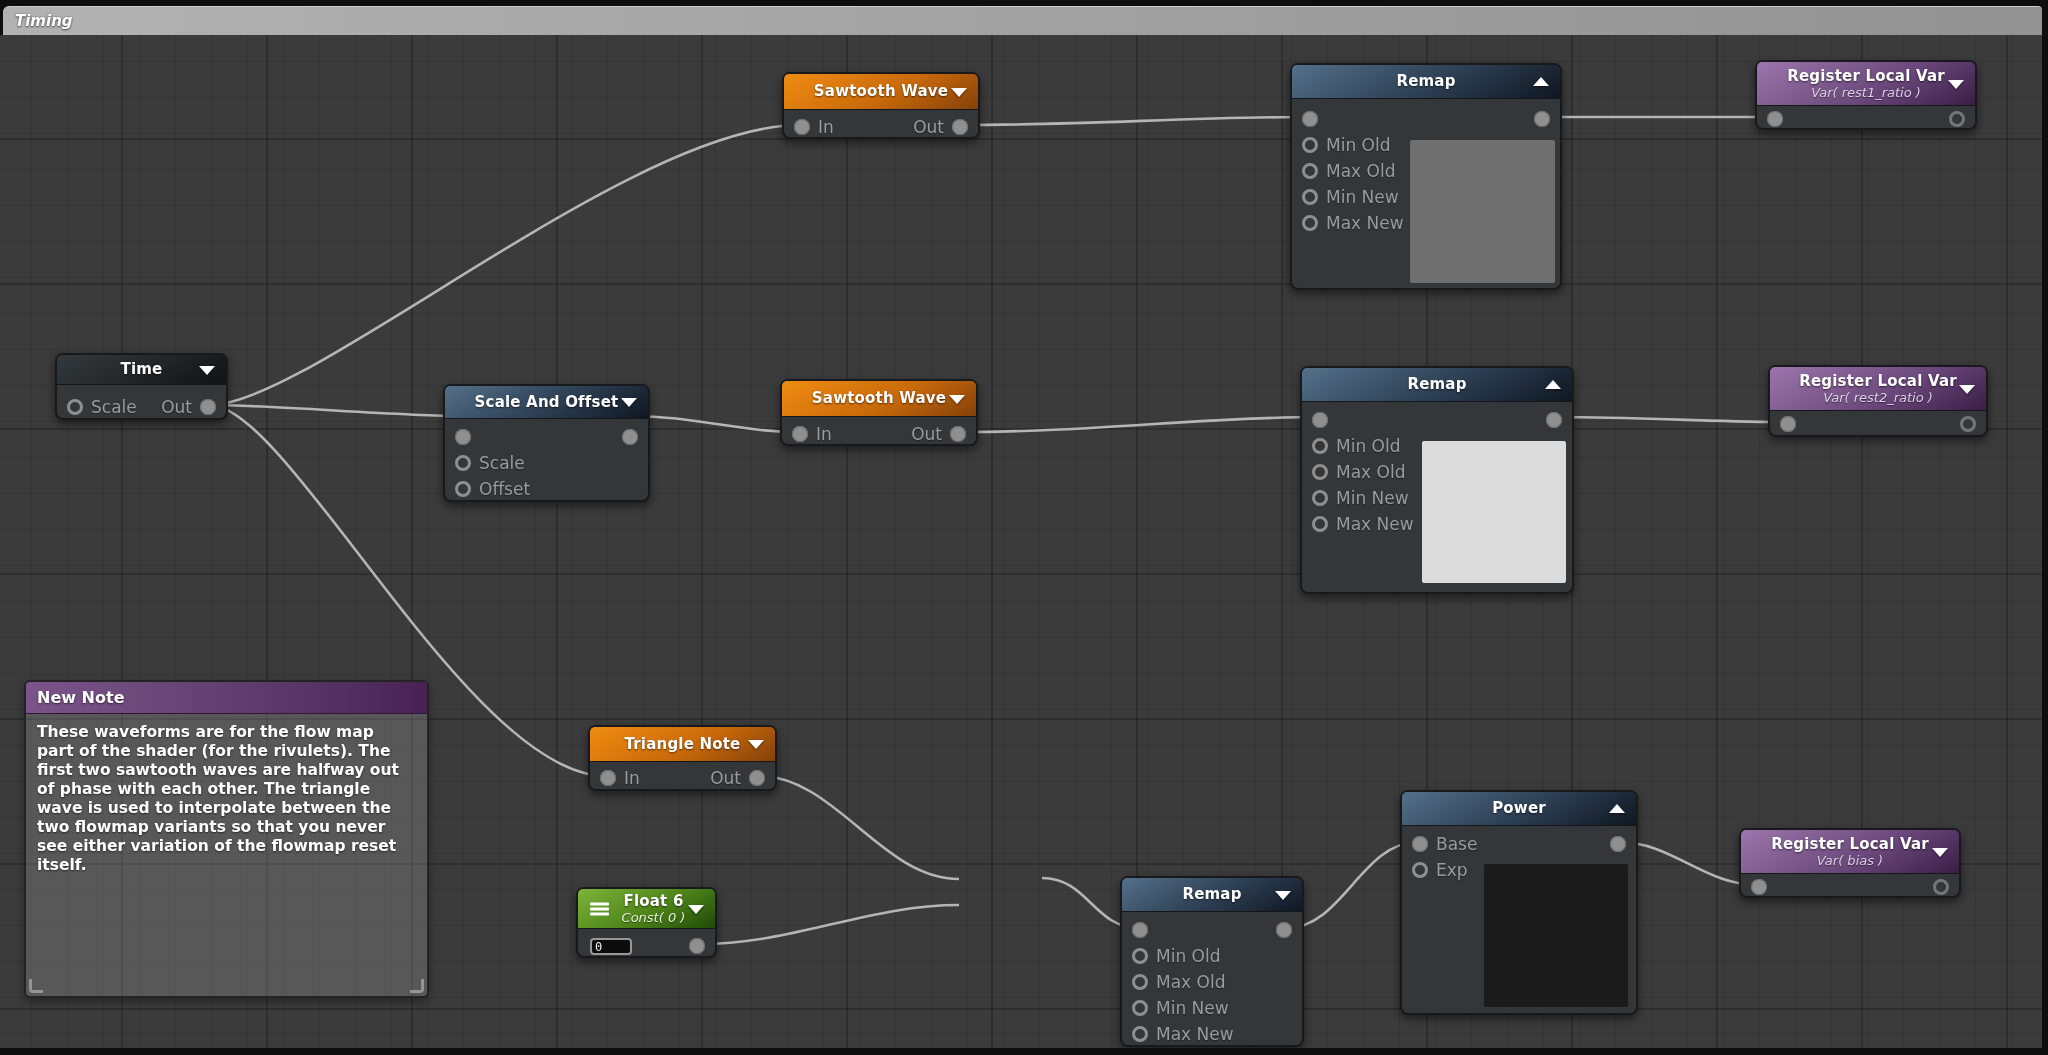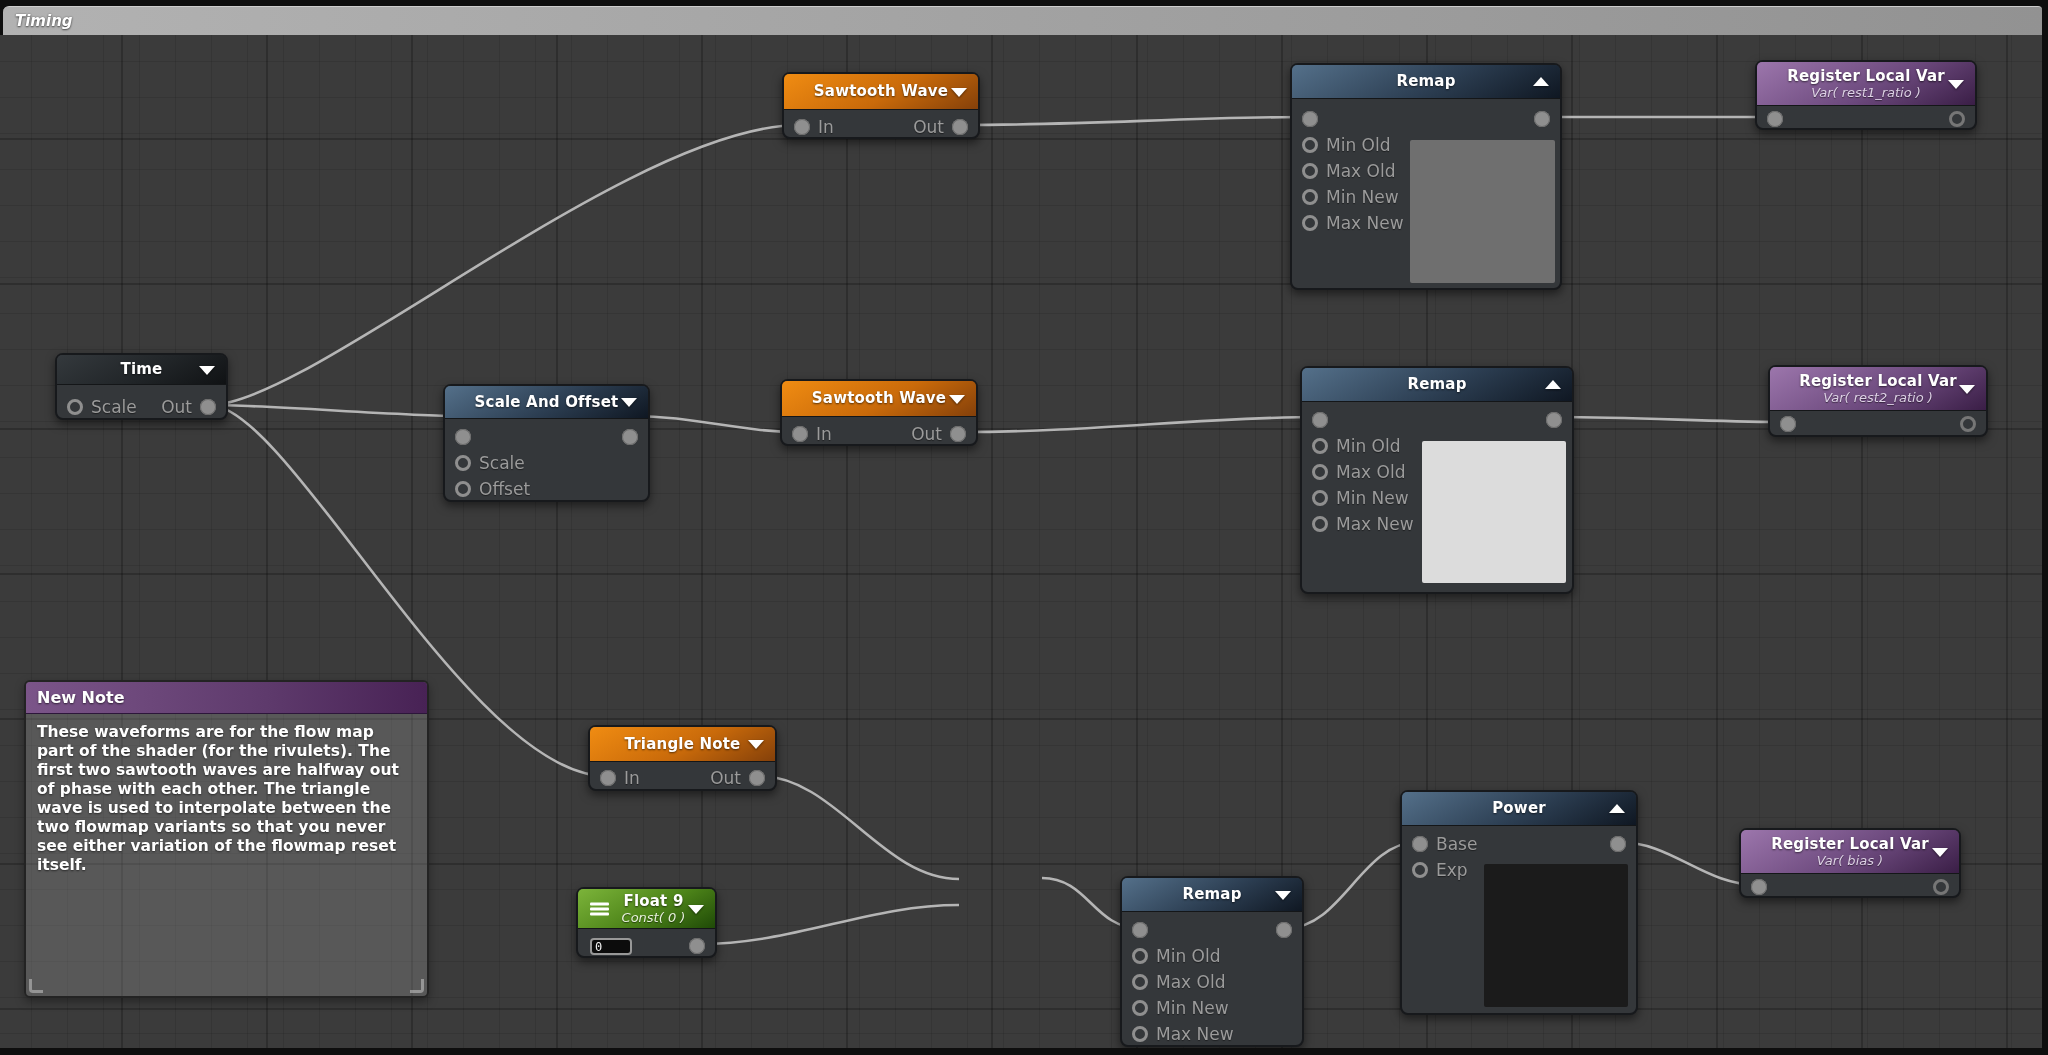--- a/index.html
+++ b/index.html
@@ -312,21 +312,21 @@
     </div>
   </div>
 
   <div class="node" style="left:576px;top:887px;width:141px;height:71px">
     <div class="hdr hdr-green" style="height:40px">
       <span class="burger">
           <i></i>
           <i></i>
           <i></i>
         </span>
-      <span class="title" style="margin-left:14px">Float 9</span>
+      <span class="title" style="margin-left:14px">Float 6</span>
       <span class="sub" style="margin-left:14px;color:#e8f2dc">Const( 0 )</span>
       <span class="tri tri-down"></span>
     </div>
     <input class="valbox" value="0" style="">
     <span class="p f" style="position:absolute;right:10px;top:49px"></span>
   </div>
 
 
   <div class="node" style="left:1120px;top:876px;width:184px;height:171px">
     <div class="hdr hdr-blue" style="height:34px">

